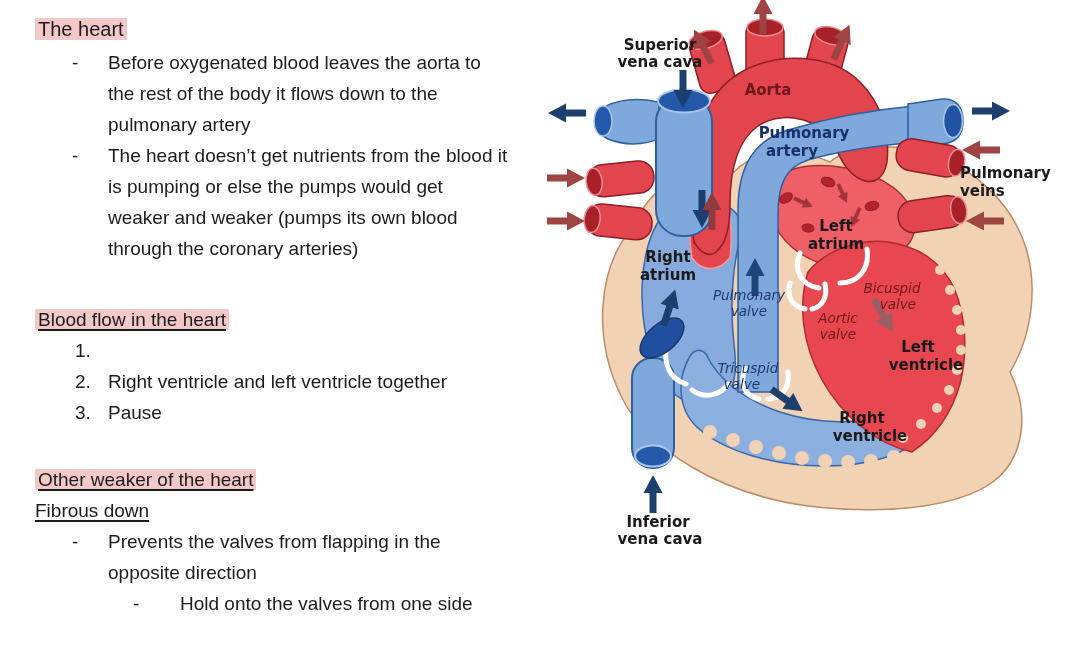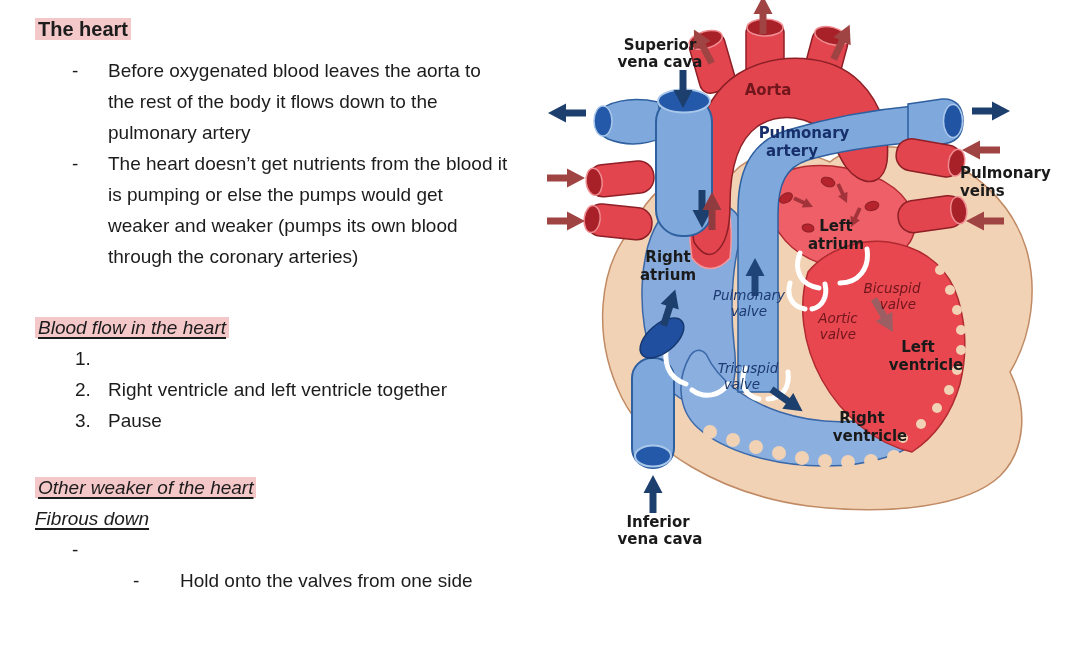--- a/index.html
+++ b/index.html
@@ -1,21 +1,21 @@
 <!DOCTYPE html>
 <html><head>
 <meta charset="utf-8">
 <style>
   html,body{margin:0;padding:0;background:#ffffff;}
   body{width:1080px;height:647px;position:relative;overflow:hidden;
        font-family:"Liberation Sans","DejaVu Sans",sans-serif;color:#1c1c1c;}
   .notes{position:absolute;left:35px;top:14px;width:505px;font-size:19px;line-height:31px;}
   .hl{background:#f4c7c9;padding:0 3px;}
-  .und{text-decoration:underline;text-decoration-thickness:1.5px;text-underline-offset:3px;font-style:italic;}
-  .title{font-weight:bold;font-size:20px;margin-bottom:10px;}
+  .und{text-decoration:underline;text-decoration-thickness:1.5px;text-underline-offset:3px;}
+  .title{font-weight:normal;font-size:20px;margin-bottom:2px;}
   .row{display:flex;align-items:flex-start;}
   .b1 .mk{flex:0 0 36px;margin-left:37px;}
   .b1 .tx{width:400px;}
   .num .mk{flex:0 0 33px;margin-left:40px;}
   .num .tx{width:430px;}
   .b2 .mk{flex:0 0 47px;margin-left:98px;}
   .b2 .tx{width:340px;}
   .gap1{height:40px;}
   .gap2{height:36px;}
   .diagram{position:absolute;left:540px;top:0;width:540px;height:647px;}
@@ -57,20 +57,21 @@
     <span class="tx">Pause</span>
   </div>
 
   <div class="gap2"></div>
 
   <div><span class="hl und">Other weaker of the heart</span></div>
   <div><span class="und">Fibrous down</span></div>
 
   <div class="row b1">
     <span class="mk">-</span>
+    <span class="tx">Prevents the valves from flapping in the opposite direction</span>
   </div>
   <div class="row b2">
     <span class="mk">-</span>
     <span class="tx">Hold onto the valves from one side</span>
   </div>
 </div>
 
 <svg class="diagram" viewBox="0 0 540 647">
   <defs>
     <g id="arr">

